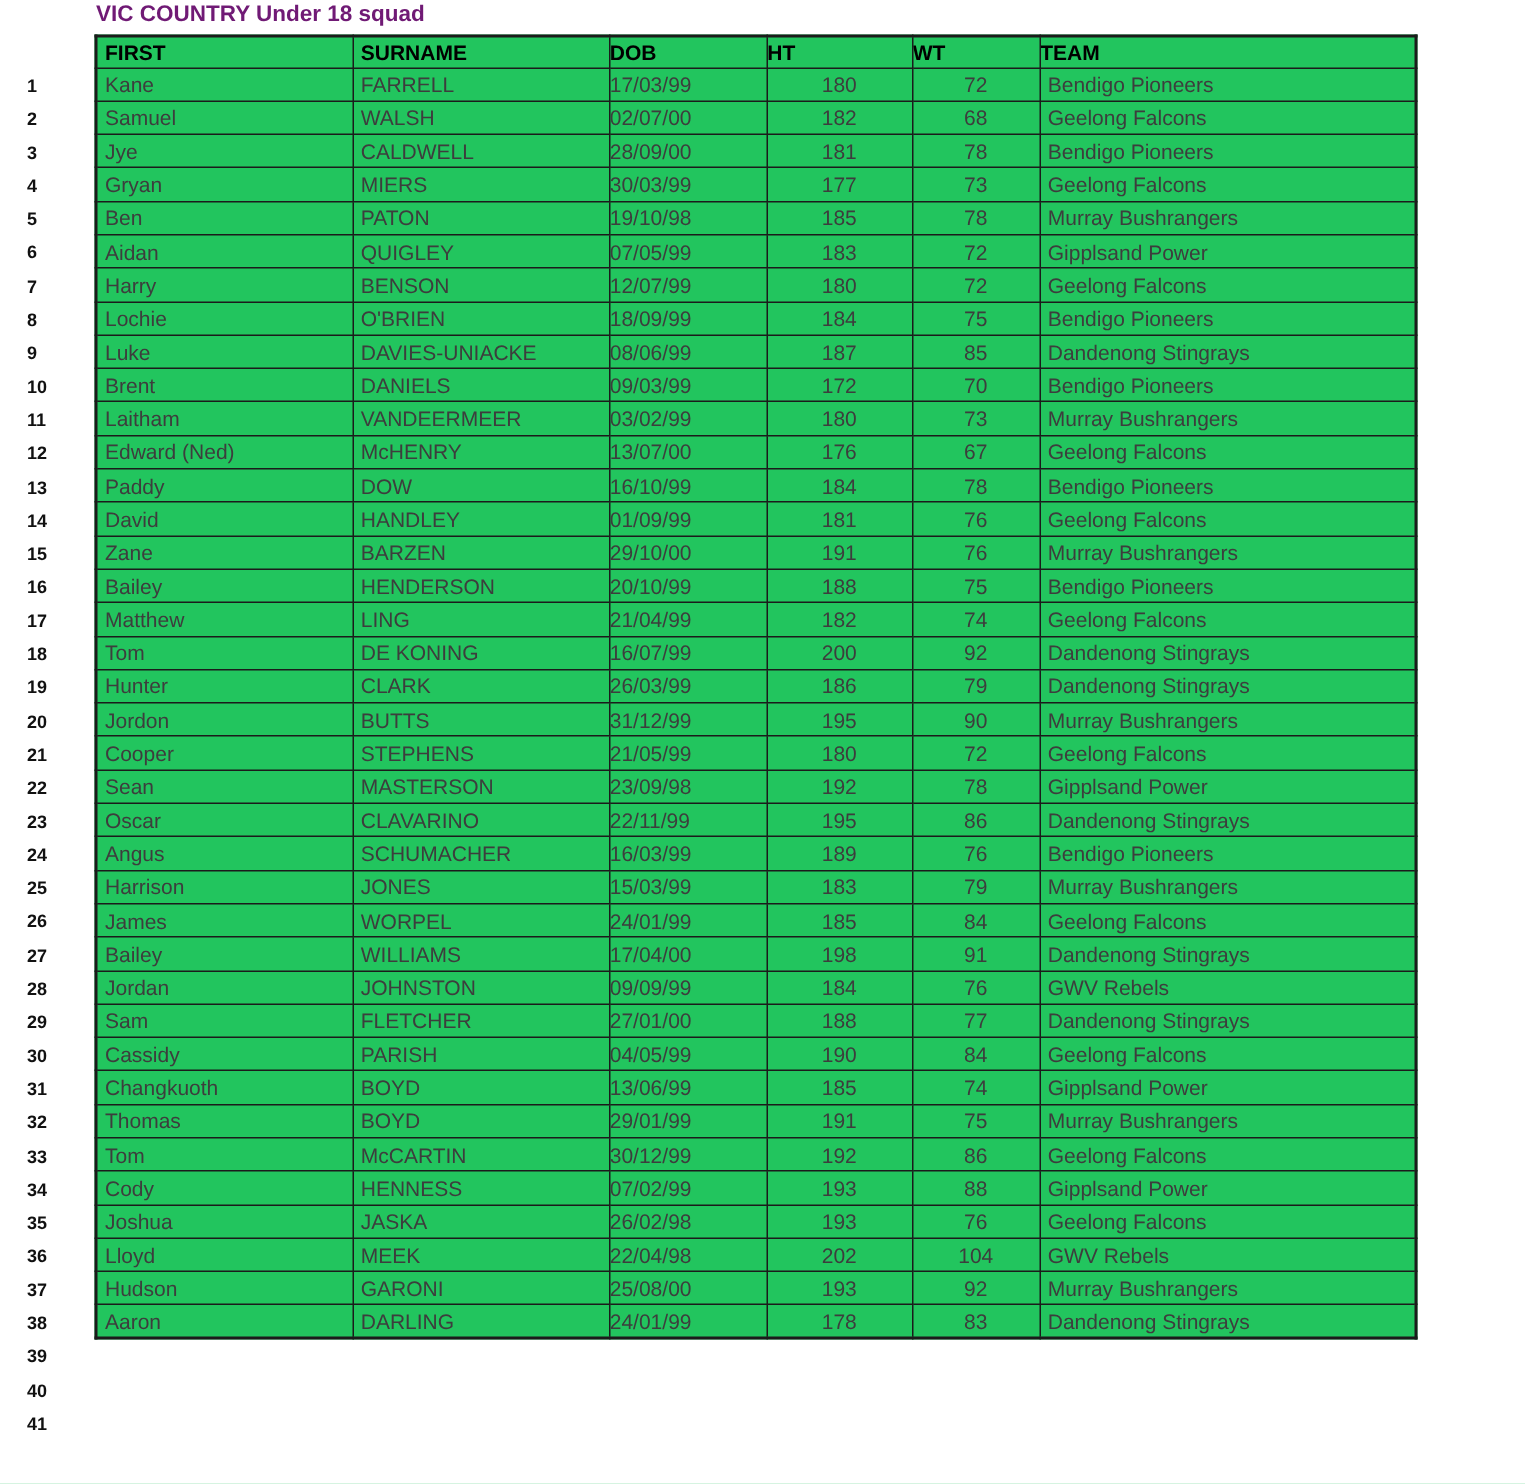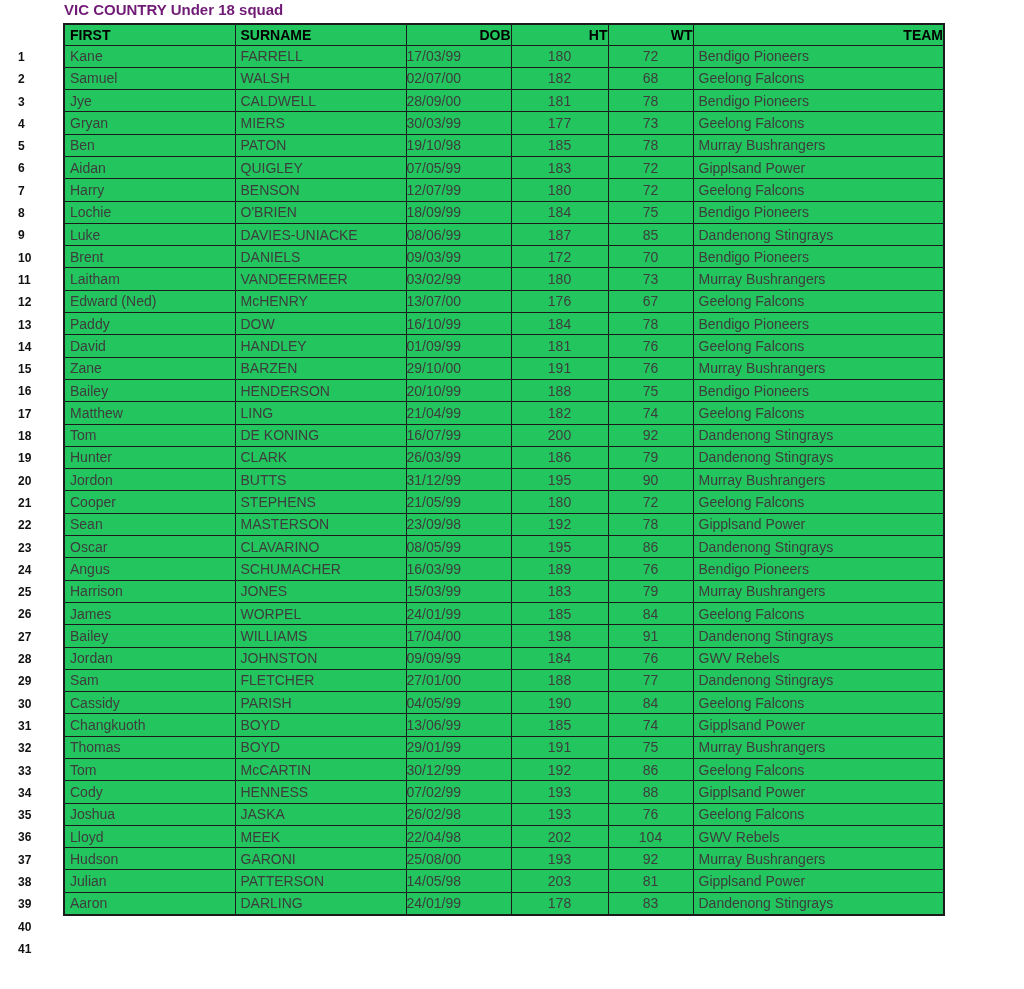--- a/index.html
+++ b/index.html
@@ -62,21 +62,21 @@
   }
   table.squad {
     border: 2px solid #1b1b1b;
   }
   thead tr { height: 21px; }
   tbody tr { height: 22.3px; padding-left: 28px; }
   th {
     font-size: 14px;
     font-weight: bold;
     color: #000000;
-    text-align: right;
+    text-align: left;
     padding: 0;
   }
   th.col-first, th.col-surname {
     text-align: left;
     padding-left: 5px;
   }
   td {
     font-size: 14px;
     color: #3d3d3d;
     padding: 0;
@@ -336,21 +336,21 @@
             <td class="col-first">Sean</td>
             <td class="col-surname">MASTERSON</td>
             <td class="col-dob">23/09/98</td>
             <td class="col-ht">192</td>
             <td class="col-wt">78</td>
             <td class="col-team">Gipplsand Power</td>
           </tr>
           <tr>
             <td class="col-first">Oscar</td>
             <td class="col-surname">CLAVARINO</td>
-            <td class="col-dob">08/05/99</td>
+            <td class="col-dob">22/11/99</td>
             <td class="col-ht">195</td>
             <td class="col-wt">86</td>
             <td class="col-team">Dandenong Stingrays</td>
           </tr>
           <tr>
             <td class="col-first">Angus</td>
             <td class="col-surname">SCHUMACHER</td>
             <td class="col-dob">16/03/99</td>
             <td class="col-ht">189</td>
             <td class="col-wt">76</td>
@@ -454,28 +454,20 @@
           </tr>
           <tr>
             <td class="col-first">Hudson</td>
             <td class="col-surname">GARONI</td>
             <td class="col-dob">25/08/00</td>
             <td class="col-ht">193</td>
             <td class="col-wt">92</td>
             <td class="col-team">Murray Bushrangers</td>
           </tr>
           <tr>
-            <td class="col-first">Julian</td>
-            <td class="col-surname">PATTERSON</td>
-            <td class="col-dob">14/05/98</td>
-            <td class="col-ht">203</td>
-            <td class="col-wt">81</td>
-            <td class="col-team">Gipplsand Power</td>
-          </tr>
-          <tr>
             <td class="col-first">Aaron</td>
             <td class="col-surname">DARLING</td>
             <td class="col-dob">24/01/99</td>
             <td class="col-ht">178</td>
             <td class="col-wt">83</td>
             <td class="col-team">Dandenong Stingrays</td>
           </tr>
         </tbody>
     </table>
   </div>

